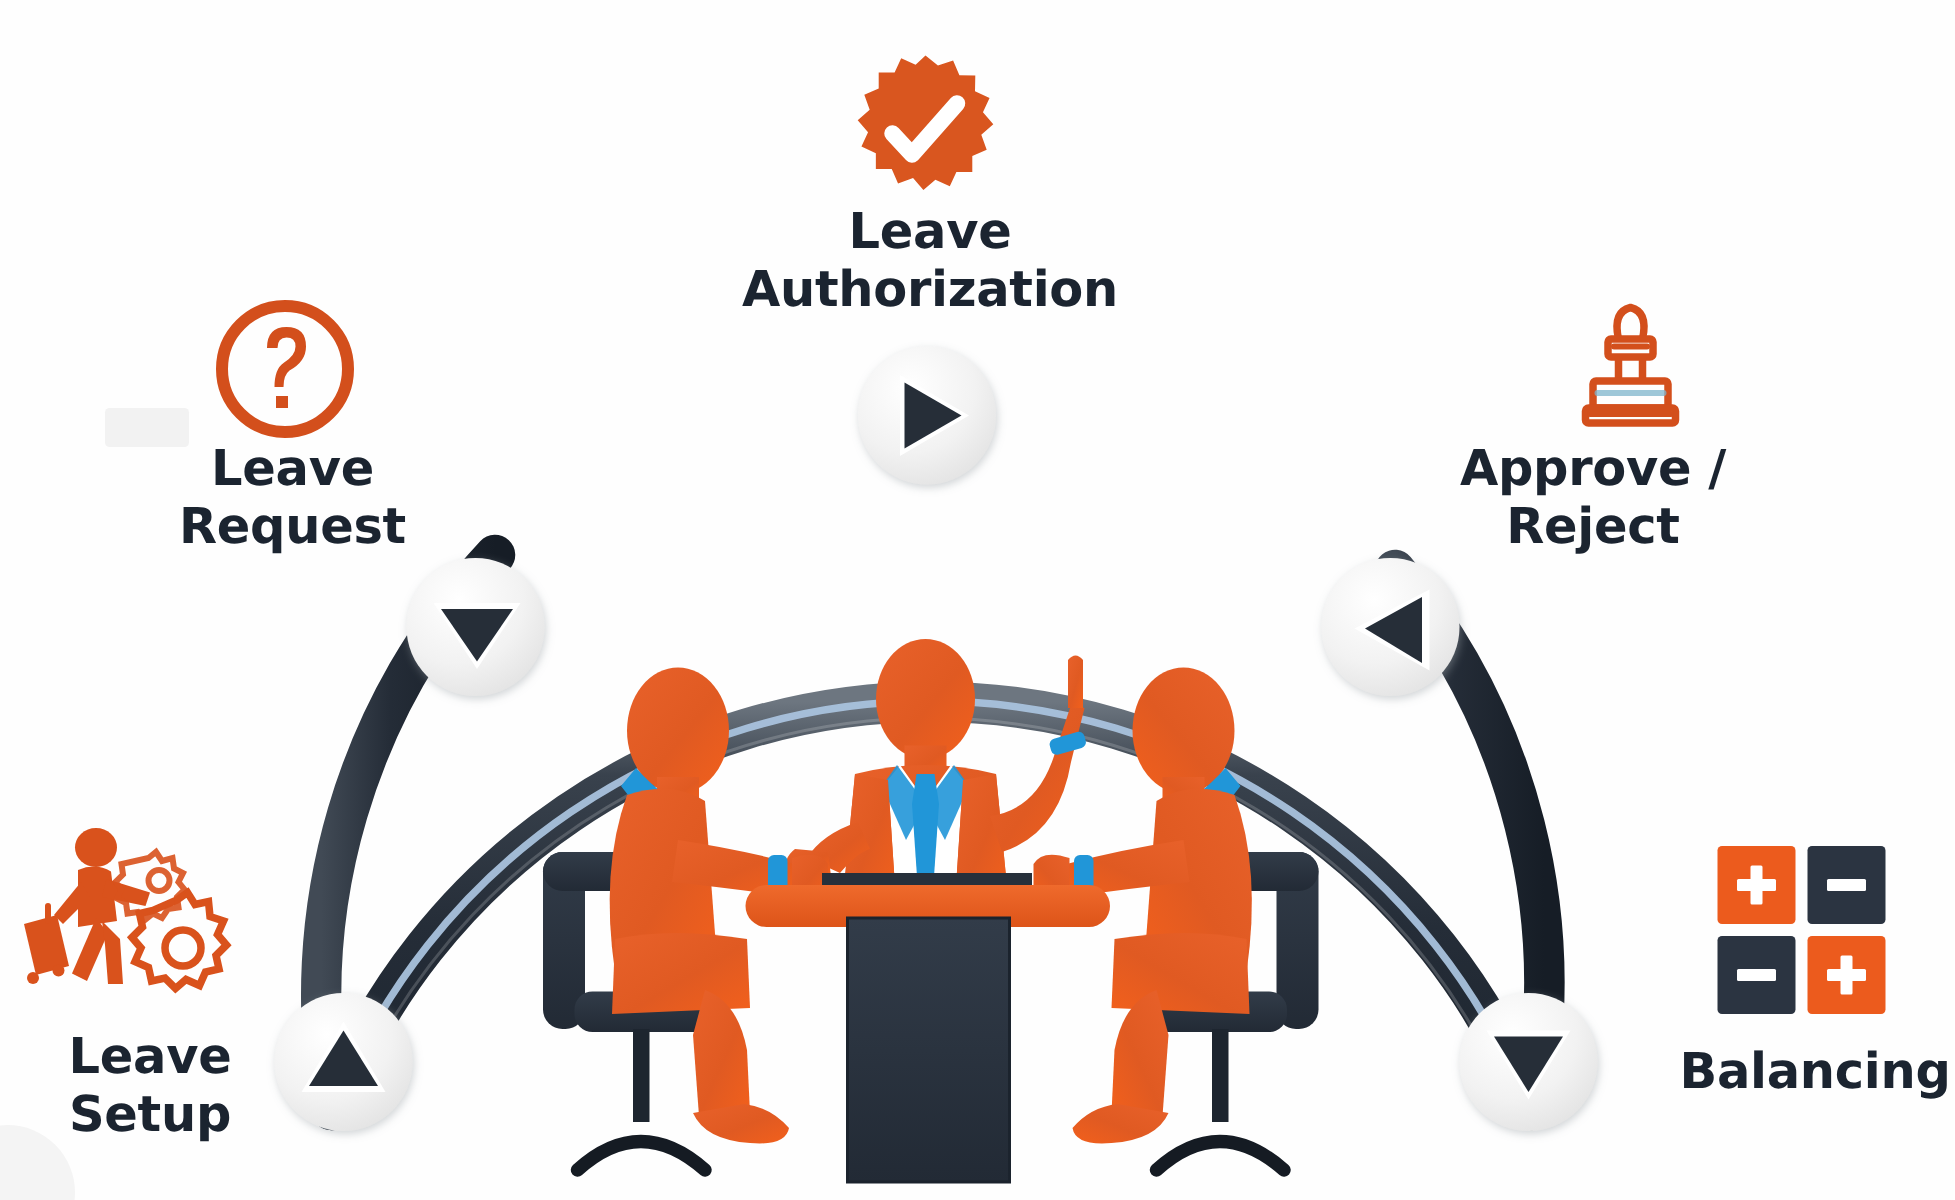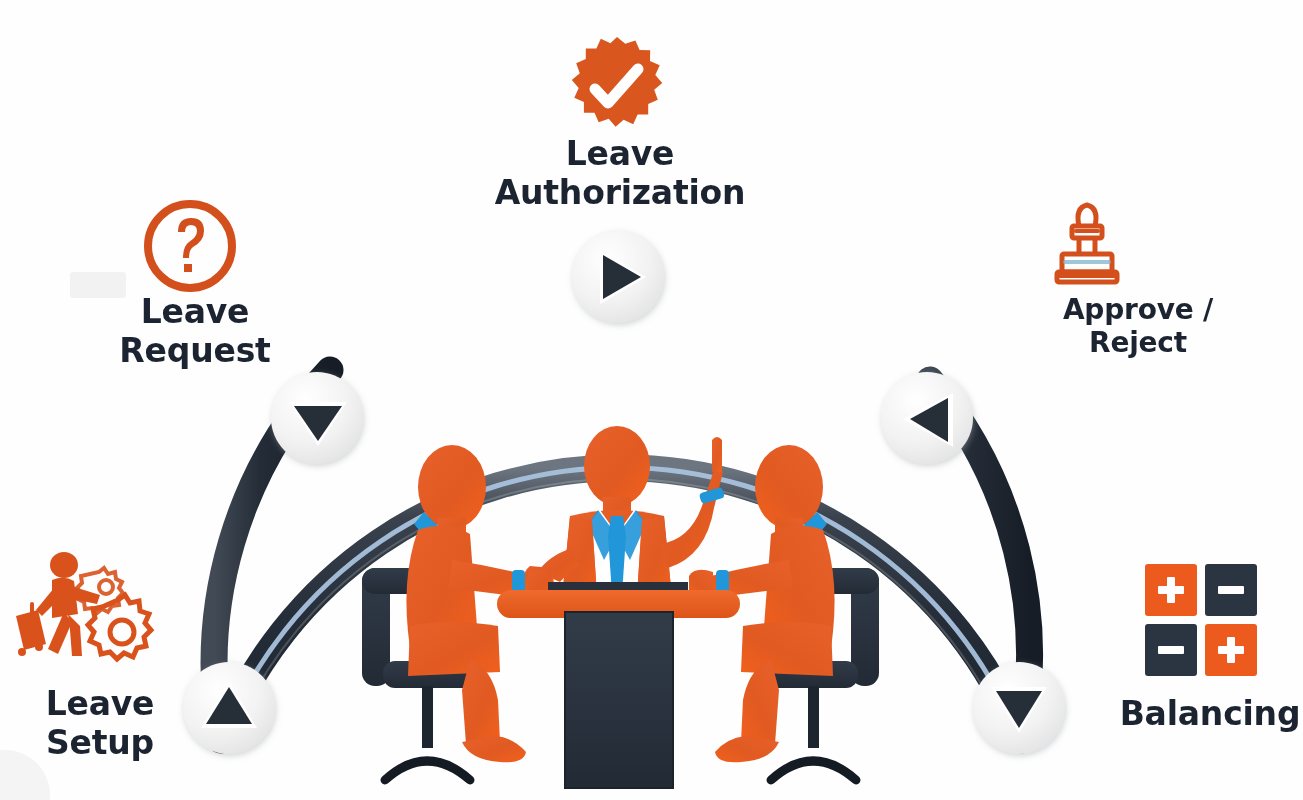--- a/index.html
+++ b/index.html
@@ -28,21 +28,21 @@
     text-align: center;
     color: #1b2430;
     font-weight: bold;
     line-height: 1.18;
     letter-spacing: -0.2px;
     white-space: pre-line;
     font-family: "DejaVu Sans", "Liberation Sans", sans-serif;
   }
   .lbl-leave-request  { left: 60px;   top: 293px; width: 270px; font-size: 33px; }
   .lbl-leave-auth     { left: 455px;  top: 135px; width: 330px; font-size: 33px; }
-  .lbl-approve        { left: 1003px;  top: 293px; width: 270px; font-size: 28px; }
+  .lbl-approve        { left: 927px;  top: 293px; width: 270px; font-size: 33px; }
   .lbl-leave-setup    { left: -35px;  top: 685px; width: 270px; font-size: 33px; }
   .lbl-balancing      { left: 1085px; top: 695px; width: 250px; font-size: 33px; }
 
   .icon-box { position: absolute; }
   .ico-request { left: 140px; top: 196px; width: 100px; height: 100px; }
   .ico-auth    { left: 561px; top: 33px;  width: 112px; height: 112px; }
   .ico-stamp   { left: 1035px;top: 196px; width: 104px; height: 104px; }
   .ico-setup   { left: 8px;   top: 548px; width: 152px; height: 132px; }
   .ico-balance { left: 1141px;top: 560px; width: 120px; height: 120px; }
 

